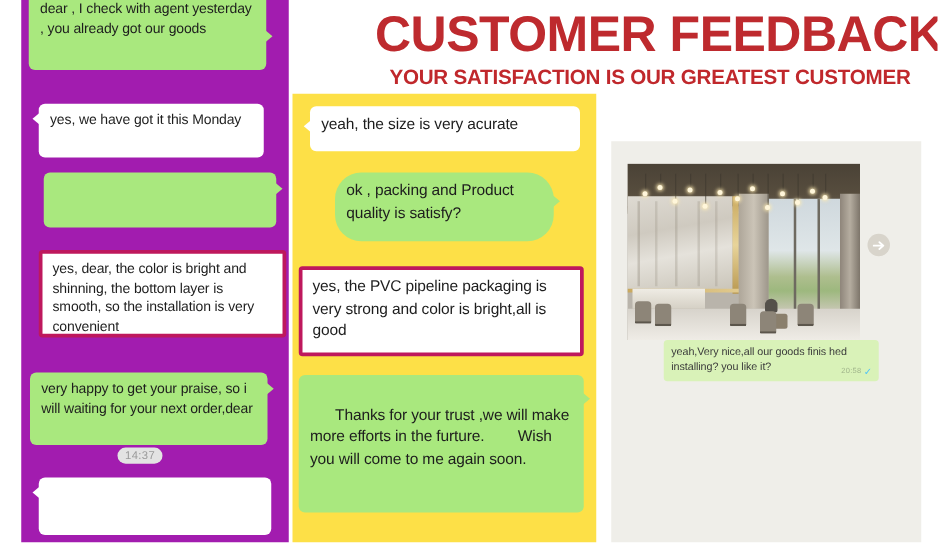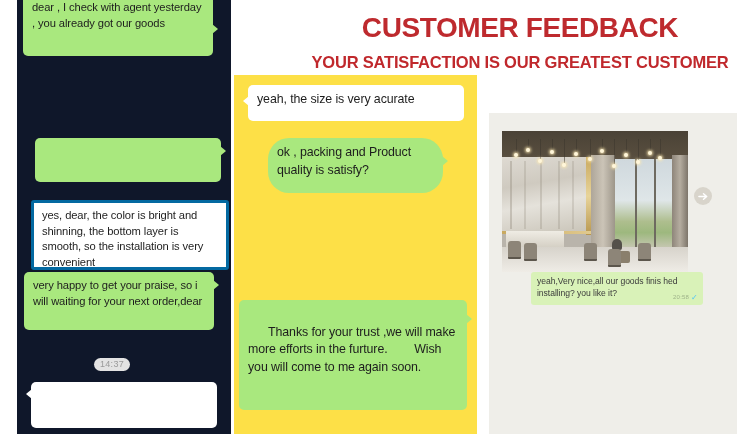--- a/index.html
+++ b/index.html
@@ -8,21 +8,21 @@
     background:#ffffff;
     font-family:"Liberation Sans","DejaVu Sans",sans-serif;
     overflow:hidden;
     position:relative;
   }
   .stage{position:absolute;left:0;top:0;width:750px;height:434px;background:#fff;}
 
   
   .panel-left{
     position:absolute;left:17px;top:0;width:214px;height:434px;
-    background:#0f172a;overflow:hidden;
+    background:#a21caf;overflow:hidden;
   }
   .panel-mid{
     position:absolute;left:234px;top:75px;width:243px;height:359px;
     background:#fde047;overflow:hidden;
   }
   .panel-right{
     position:absolute;left:489px;top:113px;width:248px;height:321px;
     background:#efeee9;overflow:hidden;
   }
 
@@ -33,21 +33,21 @@
     color:#1d1d1d;
     padding:6px 8px 6px 9px;
     box-sizing:border-box;
     border-radius:5px;
     letter-spacing:-0.1px;
   }
   .bubble.green{background:#a9e87e;}
   .bubble.white{background:#ffffff;}
   .bubble.mid{font-size:12.4px;line-height:17.5px;}
   .bubble.highlight{
-    border:3px solid #0369a1;
+    border:3px solid #be185d;
     border-radius:3px;
     padding:5px 7px 5px 8px;
   }
   .tail-r{
     position:absolute;right:-5px;top:8px;width:0;height:0;
     border-top:5px solid transparent;border-bottom:5px solid transparent;
     border-left:6px solid #a9e87e;
   }
   .tail-l{
     position:absolute;left:-5px;top:7px;width:0;height:0;
@@ -63,21 +63,21 @@
     letter-spacing:0.3px;
   }
 
   
   .header{
     position:absolute;left:300px;top:8px;width:440px;height:62px;
     text-align:center;
   }
   .header h1{
     margin:0;
-    font-size:28px;
+    font-size:40px;
     font-weight:bold;
     color:#be2a2e;
     letter-spacing:-0.4px;
     line-height:40px;
     white-space:nowrap;
   }
   .header h2{
     margin:4px 0 0 0;
     font-size:16.5px;
     font-weight:bold;
@@ -195,30 +195,34 @@
     <h2>YOUR SATISFACTION IS OUR GREATEST CUSTOMER</h2>
   </div>
 
   <div class="panel-left">
 
     <div class="bubble green" style="left:6px;top:-6px;width:190px;height:62px;">
       <span>dear , I check with agent yesterday , you already got our goods</span>
       <span class="tail-r" style="top:30px;"></span>
     </div>
 
+    <div class="bubble white" style="left:14px;top:83px;width:180px;height:43px;">
+      <span>yes, we have got it this Monday</span>
+      <span class="tail-l"></span>
+    </div>
 
     <div class="bubble green" style="left:18px;top:138px;width:186px;height:44px;">
       <span class="tail-r"></span>
     </div>
 
     <div class="bubble white highlight" style="left:14px;top:200px;width:198px;height:70px;">
       <span>yes, dear, the color is bright and shinning, the bottom layer is smooth, so the installation is very convenient</span>
     </div>
 
-    <div class="bubble green" style="left:7px;top:272px;width:190px;height:58px;">
+    <div class="bubble green" style="left:7px;top:298px;width:190px;height:58px;">
       <span>very happy to get your praise, so i will waiting for your next order,dear</span>
       <span class="tail-r"></span>
     </div>
 
     <div class="timestamp" style="left:77px;top:358px;">14:37</div>
 
     <div class="bubble white" style="left:14px;top:382px;width:186px;height:46px;">
       <span class="tail-l"></span>
     </div>
   </div>
@@ -228,20 +232,23 @@
     <div class="bubble white mid" style="left:14px;top:10px;width:216px;height:36px;">
       <span>yeah, the size is very acurate</span>
       <span class="tail-l" style="top:11px;"></span>
     </div>
 
     <div class="bubble green mid" style="left:34px;top:63px;width:175px;height:55px;border-radius:21px;">
       <span>ok , packing and Product quality is satisfy?</span>
       <span class="tail-r" style="top:18px;"></span>
     </div>
 
+    <div class="bubble white mid highlight" style="left:5px;top:138px;width:228px;height:72px;">
+      <span>yes, the PVC pipeline packaging is very strong and color is bright,all is good</span>
+    </div>
 
     <div class="bubble green mid" style="left:5px;top:225px;width:228px;height:110px;white-space:pre-wrap;">
       <span>Thanks for your trust ,we will make more efforts in the furture.        Wish you will come to me again soon.</span>
       <span class="tail-r" style="top:14px;"></span>
     </div>
   </div>
 
   <div class="panel-right">
 
     <div class="photo-wrap">

